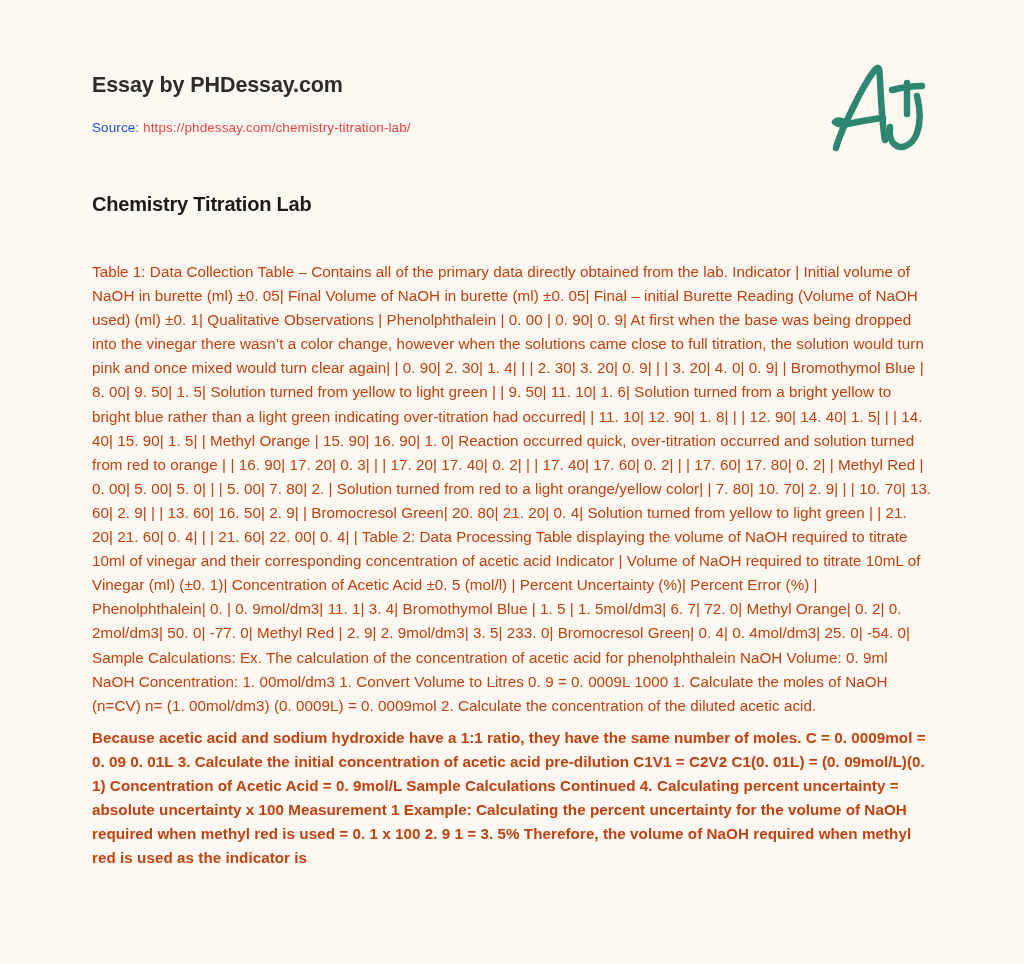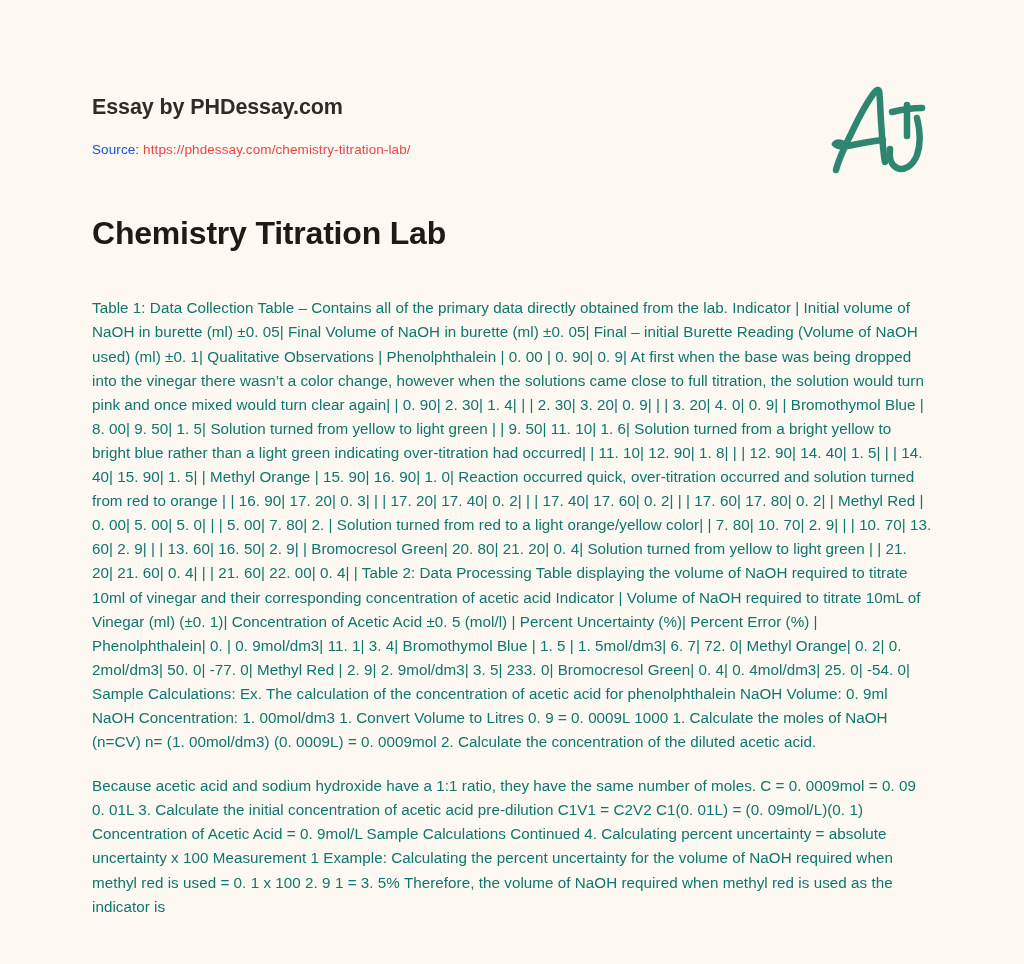--- a/index.html
+++ b/index.html
@@ -23,21 +23,20 @@
     box-sizing: border-box;
     padding: 0 92px;
   }
 
   
   .header {
     position: relative;
     padding-top: 73px;
     height: 110px;
     box-sizing: border-box;
-    margin-top: 22px;
   }
 
   .brand-line {
     font-size: 21.5px;
     font-weight: bold;
     letter-spacing: -0.1px;
     color: #2f2b28;
     line-height: 1.2;
     margin: 0;
   }
@@ -67,44 +66,45 @@
     top: 52px;
     width: 124px;
     height: 110px;
   }
   .logo svg { display: block; width: 100%; height: 100%; }
 
   
   .doc-title {
     margin: 0;
     padding-top: 82px;
-    font-size: 32px;
+    font-size: 20px;
     font-weight: bold;
     letter-spacing: -0.2px;
     color: #1d1a17;
     line-height: 1.2;
   }
 
   
   .article {
     padding-top: 44px;
   }
 
   .article p {
     margin: 0;
     font-size: 15.2px;
     line-height: 24.1px;
-    color: #0f766e;
+    color: #c2410c;
     text-align: left;
     letter-spacing: 0.05px;
     max-width: 845px;
   }
 
   .article p + p {
-    margin-top: 20px;
+    margin-top: 8px;
+    font-weight: bold;
   }
 </style>
 </head>
 <body>
 
 <div class="page">
 
   <div class="header">
 
     <h2 class="brand-line">Essay by PHDessay.com</h2>

